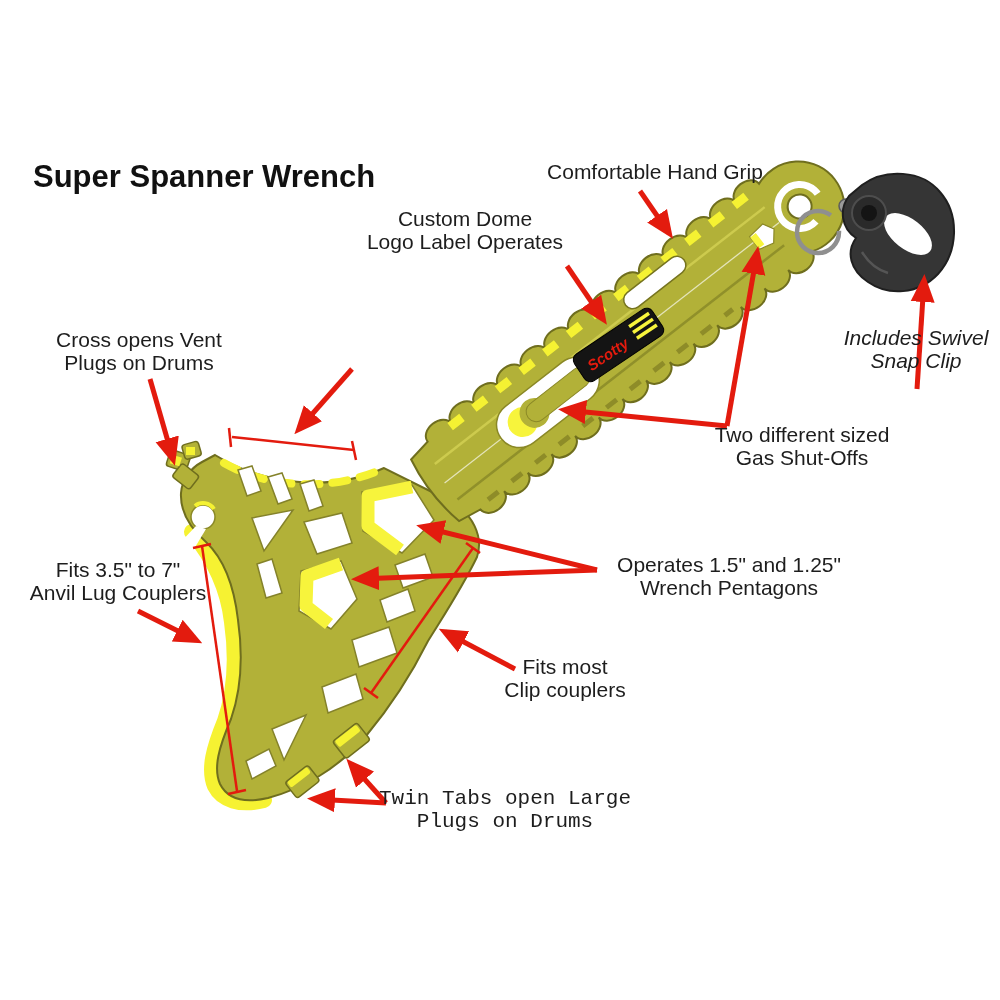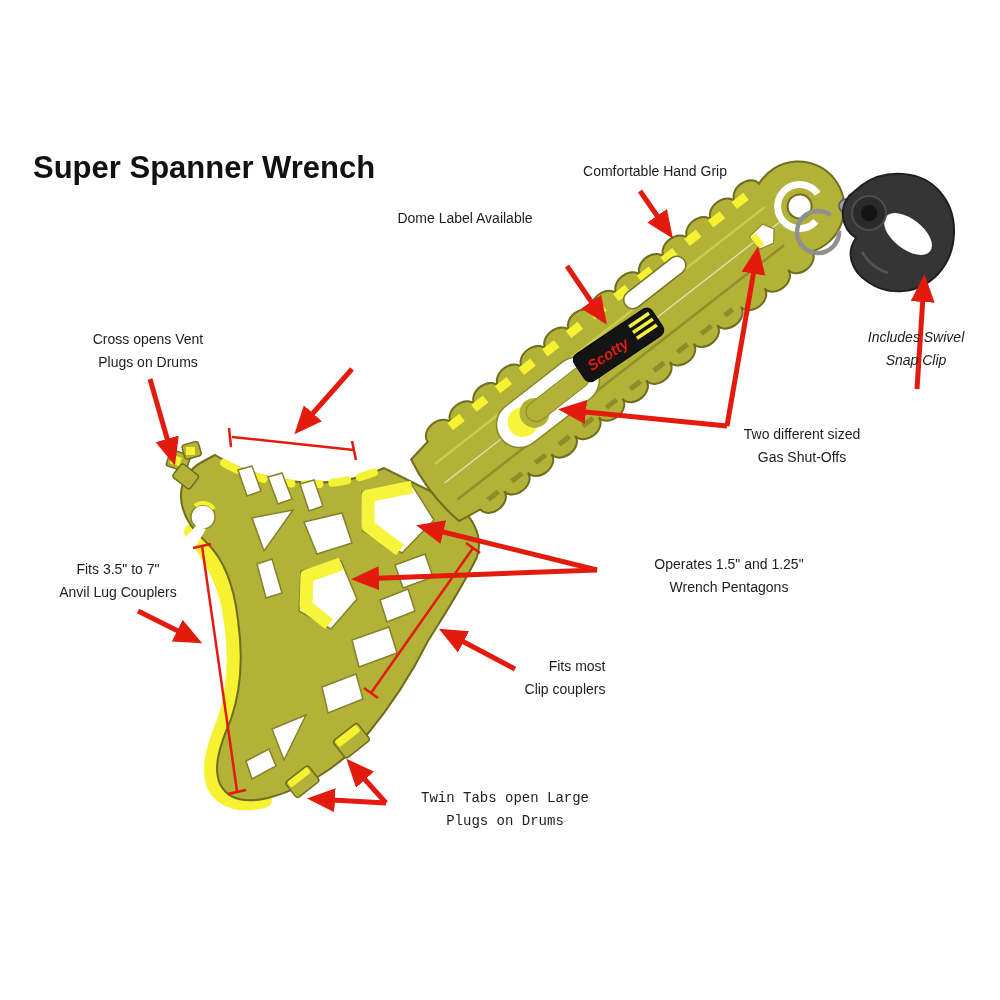--- a/index.html
+++ b/index.html
@@ -1,22 +1,22 @@
 <!DOCTYPE html>
 <html><head>
 <meta charset="utf-8">
 <style>
   html,body{margin:0;padding:0;background:#ffffff;}
   #stage{position:relative;width:1000px;height:1000px;background:#ffffff;overflow:hidden;
          font-family:"Liberation Sans", sans-serif;}
   #art{position:absolute;left:0;top:0;}
   .callout{position:absolute;transform:translateX(-50%);text-align:center;
-           font-size:14px;line-height:23px;color:#1d1d1d;white-space:nowrap;}
+           font-size:21px;line-height:23px;color:#1d1d1d;white-space:nowrap;}
   .callout div{white-space:nowrap;}
-  #page-title{position:absolute;left:33px;top:150px;font-size:31px;font-weight:700;
+  #page-title{position:absolute;left:33px;top:159px;font-size:31px;font-weight:700;
               color:#111;letter-spacing:0px;white-space:nowrap;}
 </style>
 </head>
 <body>
 
 <div id="stage">
 
   <svg id="art" width="1000" height="1000" viewBox="0 0 1000 1000">
     <defs>
       <marker id="ah" viewBox="0 0 10 10" refX="7.5" refY="5" markerWidth="5.6" markerHeight="5.6" orient="auto">
@@ -177,45 +177,46 @@
     </g>
   </svg>
 
   <div id="page-title">Super Spanner Wrench</div>
 
   <div class="callout" style="left:655px;top:160px;">
     <div>Comfortable Hand Grip</div>
   </div>
 
   <div class="callout" style="left:465px;top:207px;">
-    <div>Dome Label Available</div>
+    <div>Custom Dome</div>
+    <div>Logo Label Operates</div>
   </div>
 
   <div class="callout" style="left:916px;top:326px;font-style:italic;">
     <div>Includes Swivel</div>
     <div>Snap Clip</div>
   </div>
 
-  <div class="callout" style="left:148px;top:328px;">
+  <div class="callout" style="left:139px;top:328px;">
     <div>Cross opens Vent</div>
     <div>Plugs on Drums</div>
   </div>
 
 
   <div class="callout" style="left:802px;top:423px;">
     <div>Two different sized</div>
     <div>Gas Shut-Offs</div>
   </div>
 
   <div class="callout" style="left:729px;top:553px;">
     <div>Operates 1.5" and 1.25"</div>
     <div>Wrench Pentagons</div>
   </div>
 
-  <div class="callout" style="left:565px;top:655px;text-align:right;">
+  <div class="callout" style="left:565px;top:655px;">
     <div>Fits most</div>
     <div>Clip couplers</div>
   </div>
 
   <div class="callout" style="left:118px;top:558px;">
     <div>Fits 3.5" to 7"</div>
     <div>Anvil Lug Couplers</div>
   </div>
 
   <div class="callout" style="left:505px;top:787px;font-family:Liberation Mono, monospace;">

